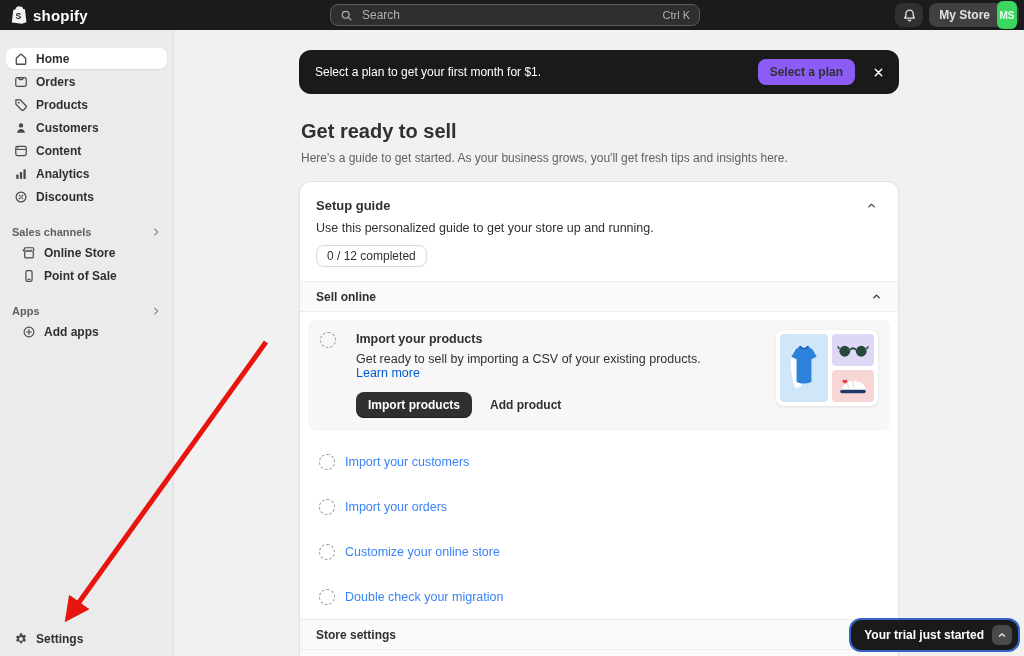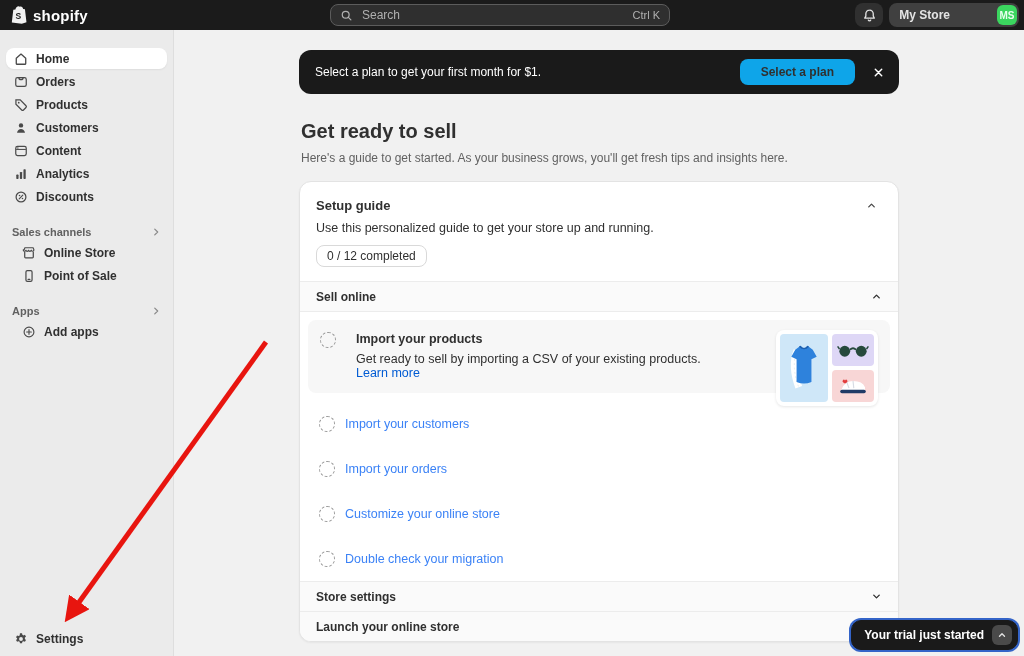--- a/index.html
+++ b/index.html
@@ -4,34 +4,34 @@
 <style>
   html,body{margin:0;padding:0;background:#fff;}
   *{box-sizing:border-box;}
   .screen{position:relative;width:1024px;height:656px;overflow:hidden;
     background:#f1f1f1;font-family:"Liberation Sans","DejaVu Sans",sans-serif;color:#303030;}
 
   
   .topbar{position:absolute;top:0;left:0;right:0;height:30px;background:#1b1b1b;z-index:5;}
   .logo{position:absolute;left:10px;top:0;height:30px;display:flex;align-items:center;gap:5px;}
   .logo-word{color:#fff;font-size:15px;font-weight:700;letter-spacing:.2px;}
-  .searchbox{position:absolute;left:330px;top:4px;width:340px;height:22px;background:#2f2f2f;
+  .searchbox{position:absolute;left:330px;top:4px;width:370px;height:22px;background:#2f2f2f;
     border:1px solid #5c5c5c;border-radius:8px;display:flex;align-items:center;gap:7px;padding:0 9px;}
   .searchbox input{flex:1;background:transparent;border:none;outline:none;color:#e3e3e3;font-size:12px;
     font-family:inherit;}
   .searchbox input::placeholder{color:#b0b0b0;}
   .search-shortcut{font-size:11px;color:#b0b0b0;white-space:nowrap;}
   .top-right{position:absolute;right:5px;top:3px;display:flex;align-items:center;gap:6px;}
   .icon-btn{width:28px;height:24px;background:#303030;border:none;border-radius:8px;display:flex;
     align-items:center;justify-content:center;color:#e3e3e3;cursor:pointer;}
   .store-btn{height:24px;background:#404040;border:none;border-radius:8px;display:flex;align-items:center;
     gap:7px;padding:0 2px 0 10px;cursor:pointer;}
   .store-name{color:#e3e3e3;font-size:12px;font-weight:600;}
-  .avatar{width:20px;height:20px;border-radius:6px;background:#3bd65f;color:#eafff0;font-size:10px;
-    font-weight:700;display:flex;align-items:center;justify-content:center;margin-left:40px;}
+  .avatar{width:20px;height:28px;border-radius:6px;background:#3bd65f;color:#eafff0;font-size:10px;
+    font-weight:700;display:flex;align-items:center;justify-content:center;}
 
   
   .sidebar{position:absolute;top:30px;left:0;bottom:0;width:174px;background:#ebebeb;
     border-right:1px solid #dedede;padding-top:16px;}
   .nav-item{display:flex;align-items:center;gap:8px;height:21px;margin:2px 6px;padding:0 8px;
     border-radius:8px;font-size:12px;font-weight:600;color:#303030;cursor:pointer;}
   .nav-item svg{color:#4a4a4a;flex:none;}
   .nav-item.active{background:#fff;box-shadow:0 1px 2px rgba(0,0,0,.06);}
   .side-section{margin-top:17px;display:flex;align-items:center;justify-content:space-between;
     padding:0 12px 0 12px;height:16px;font-size:11px;font-weight:600;color:#616161;cursor:pointer;}
@@ -41,22 +41,22 @@
     height:22px;padding:0 8px;border-radius:8px;font-size:12px;font-weight:600;color:#303030;cursor:pointer;}
   .settings-item svg{color:#4a4a4a;}
 
   
   .main{position:absolute;left:174px;top:30px;right:0;bottom:0;background:#f1f1f1;}
   .col{width:600px;margin:20px 0 0 125px;position:relative;}
 
   .banner{height:44px;background:#1a1a1a;border-radius:12px;display:flex;align-items:center;gap:10px;
     padding:0 8px 0 16px;color:#fff;}
   .banner-msg{flex:1;font-size:12px;font-weight:500;}
-  .banner-cta{background:#0ea5e9;color:#303030;font-size:12px;font-weight:600;border:none;border-radius:8px;
-    padding:6px 21px;cursor:pointer;}
+  .banner-cta{background:#8b5cf6;color:#303030;font-size:12px;font-weight:600;border:none;border-radius:8px;
+    padding:6px 12px;cursor:pointer;}
   .banner-close{width:26px;height:26px;background:transparent;border:none;color:#fff;display:flex;
     align-items:center;justify-content:center;border-radius:6px;cursor:pointer;}
 
   .page-title{margin:26px 0 0 2px;font-size:20px;font-weight:700;color:#303030;}
   .page-sub{margin:8px 0 0 2px;font-size:12px;color:#616161;}
 
   .card{margin-top:16px;background:#fff;border:1px solid #e3e3e3;border-radius:12px;
     box-shadow:0 1px 2px rgba(0,0,0,.05);overflow:hidden;}
   .guide-head{padding:13px 16px 14px;}
   .row-between{display:flex;align-items:center;justify-content:space-between;}
@@ -275,20 +275,24 @@
         </div>
 
         <div class="tasks">
           <div class="featured">
             <div class="featured-inner">
               <span class="circle"></span>
               <div>
                 <div class="task-title">Import your products</div>
                 <div class="task-desc"><span>Get ready to sell by importing a CSV of your existing products.</span>
                   <span class="link">Learn more</span>
+                </div>
+                <div class="btn-row">
+                  <button class="btn-dark">Import products</button>
+                  <button class="btn-plain">Add product</button>
                 </div>
               </div>
             </div>
             <div class="media-card">
               <div class="tile tile-tee">
                 <svg width="42" height="60" viewBox="0 0 48 68">
                   <path d="M16 14 q-7 18 2 42" stroke="#ffffff" stroke-width="8" fill="none"></path>
                   <path d="M16 14 q-7 18 2 42" stroke="#e4e7ea" stroke-width="1" stroke-dasharray="2 3" fill="none"></path>
                   <path d="M14 13 20 8.5q4 5.5 8 0L34 13l4.5 8-6 3v26q-8.5 3.5-17 0V24l-6-3z" fill="#2e82dc"></path>
                   <path d="M20 8.5q4 5.5 8 0l1.8 1.2q-5.6 6-11.6 0z" fill="#1e5fae"></path>

